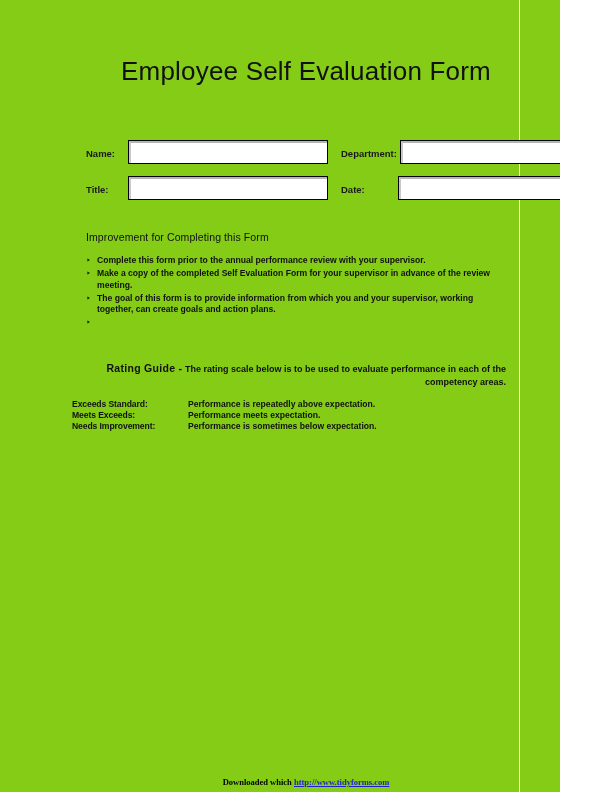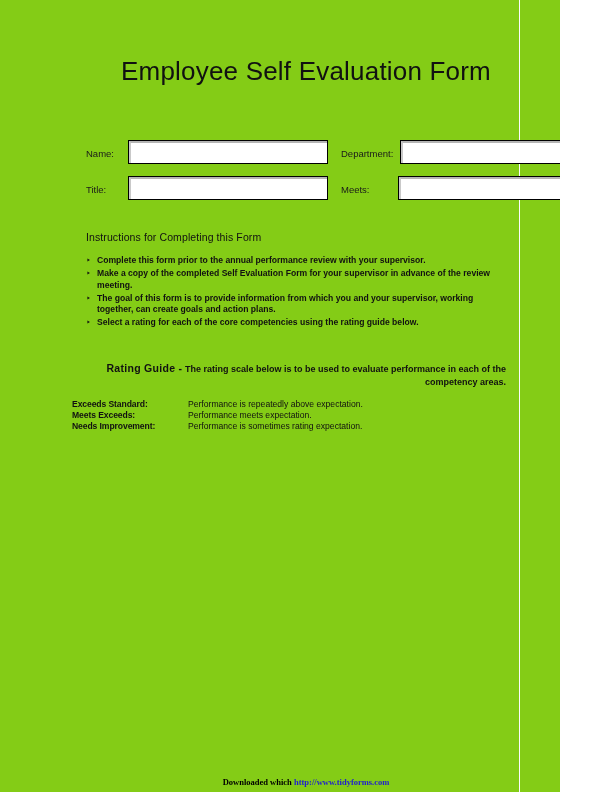--- a/index.html
+++ b/index.html
@@ -51,21 +51,21 @@
     left: 86px;
     width: 484px;
   }
   .field-row {
     position: relative;
     height: 36px;
   }
   .field-label {
     position: absolute;
     font-size: 9.5px;
-    font-weight: 400;
+    font-weight: 700;
     color: #1a1a1a;
     top: 8px;
     white-space: nowrap;
   }
   .lbl-name   { left: 0px; }
   .lbl-title  { left: 0px; }
   .lbl-dept   { left: 255px; }
   .lbl-date   { left: 255px; }
 
   .field-box {
@@ -158,39 +158,40 @@
     vertical-align: top;
     font-weight: 600;
   }
   .rating-table td.rt-term {
     font-weight: 700;
     width: 116px;
     white-space: nowrap;
     letter-spacing: -0.1px;
   }
   .rating-table td.rt-desc {
-    font-weight: 400;
+    font-weight: 700;
     margin-left: 17px;
   }
 
   
   .footer {
     position: absolute;
     top: 777px;
     left: 0;
     width: 612px;
     text-align: center;
     font-family: "Liberation Serif", serif;
     font-size: 8.5px;
     font-weight: 700;
     color: #000000;
     white-space: nowrap;
   }
   .footer .footer-url {
     color: #2222cc;
+    text-decoration: underline;
     font-weight: 700;
   }
 </style>
 </head>
 <body>
 
 <div class="page">
 
   <div class="page-edge-right"></div>
 
@@ -203,44 +204,43 @@
       <div class="field-box box-name"></div>
 
       <span class="field-label lbl-dept">Department:</span>
       <div class="field-box box-dept"></div>
     </div>
 
     <div class="field-row">
       <span class="field-label lbl-title">Title:</span>
       <div class="field-box box-title"></div>
 
-      <span class="field-label lbl-date">Meets:</span>
+      <span class="field-label lbl-date">Date:</span>
       <div class="field-box box-date"></div>
     </div>
 
   </div>
 
-  <div class="instructions-heading">Instructions for Completing this Form</div>
+  <div class="instructions-heading">Improvement for Completing this Form</div>
 
   <div class="bullet-list">
     <div class="bullet-item">
       <span class="dot">‣</span>
       <span>Complete this form prior to the annual performance review with your supervisor.</span>
     </div>
     <div class="bullet-item">
       <span class="dot">‣</span>
       <span>Make a copy of the completed Self Evaluation Form for your supervisor in advance of the review meeting.</span>
     </div>
     <div class="bullet-item">
       <span class="dot">‣</span>
       <span>The goal of this form is to provide information from which you and your supervisor, working together, can create goals and action plans.</span>
     </div>
     <div class="bullet-item">
       <span class="dot">‣</span>
-      <span>Select a rating for each of the core competencies using the rating guide below.</span>
     </div>
   </div>
 
   <div class="rating-guide-block">
     <div class="rating-guide-para">
       <span class="rg-title">Rating Guide -</span>
       <span>The rating scale below is to be used to evaluate performance in each of the competency areas.</span>
     </div>
   </div>
 
@@ -249,21 +249,21 @@
       <tr>
         <td class="rt-term">Exceeds Standard:</td>
         <td class="rt-desc">Performance is repeatedly above expectation.</td>
       </tr>
       <tr>
         <td class="rt-term">Meets Exceeds:</td>
         <td class="rt-desc">Performance meets expectation.</td>
       </tr>
       <tr>
         <td class="rt-term">Needs Improvement:</td>
-        <td class="rt-desc">Performance is sometimes rating expectation.</td>
+        <td class="rt-desc">Performance is sometimes below expectation.</td>
       </tr>
     </tbody>
   </table>
 
   <div class="footer">
     <span>Downloaded which </span><span class="footer-url">http://www.tidyforms.com</span>
   </div>
 
 </div>
 

